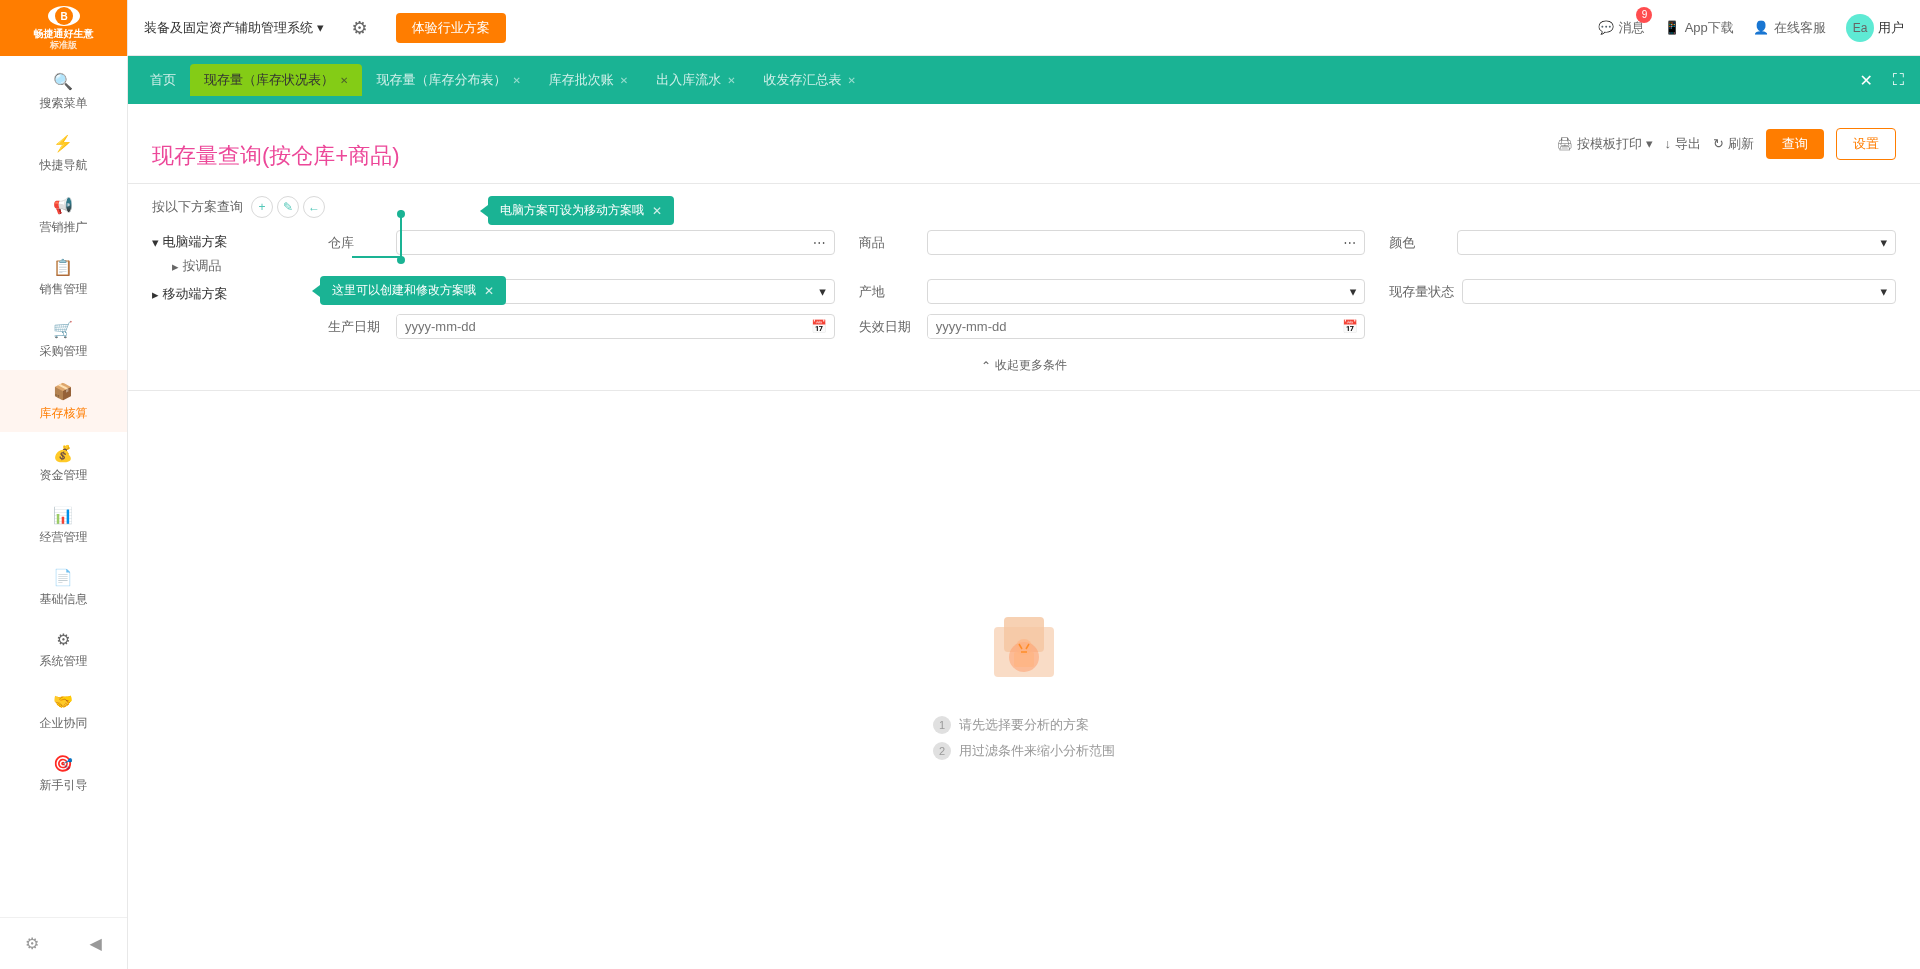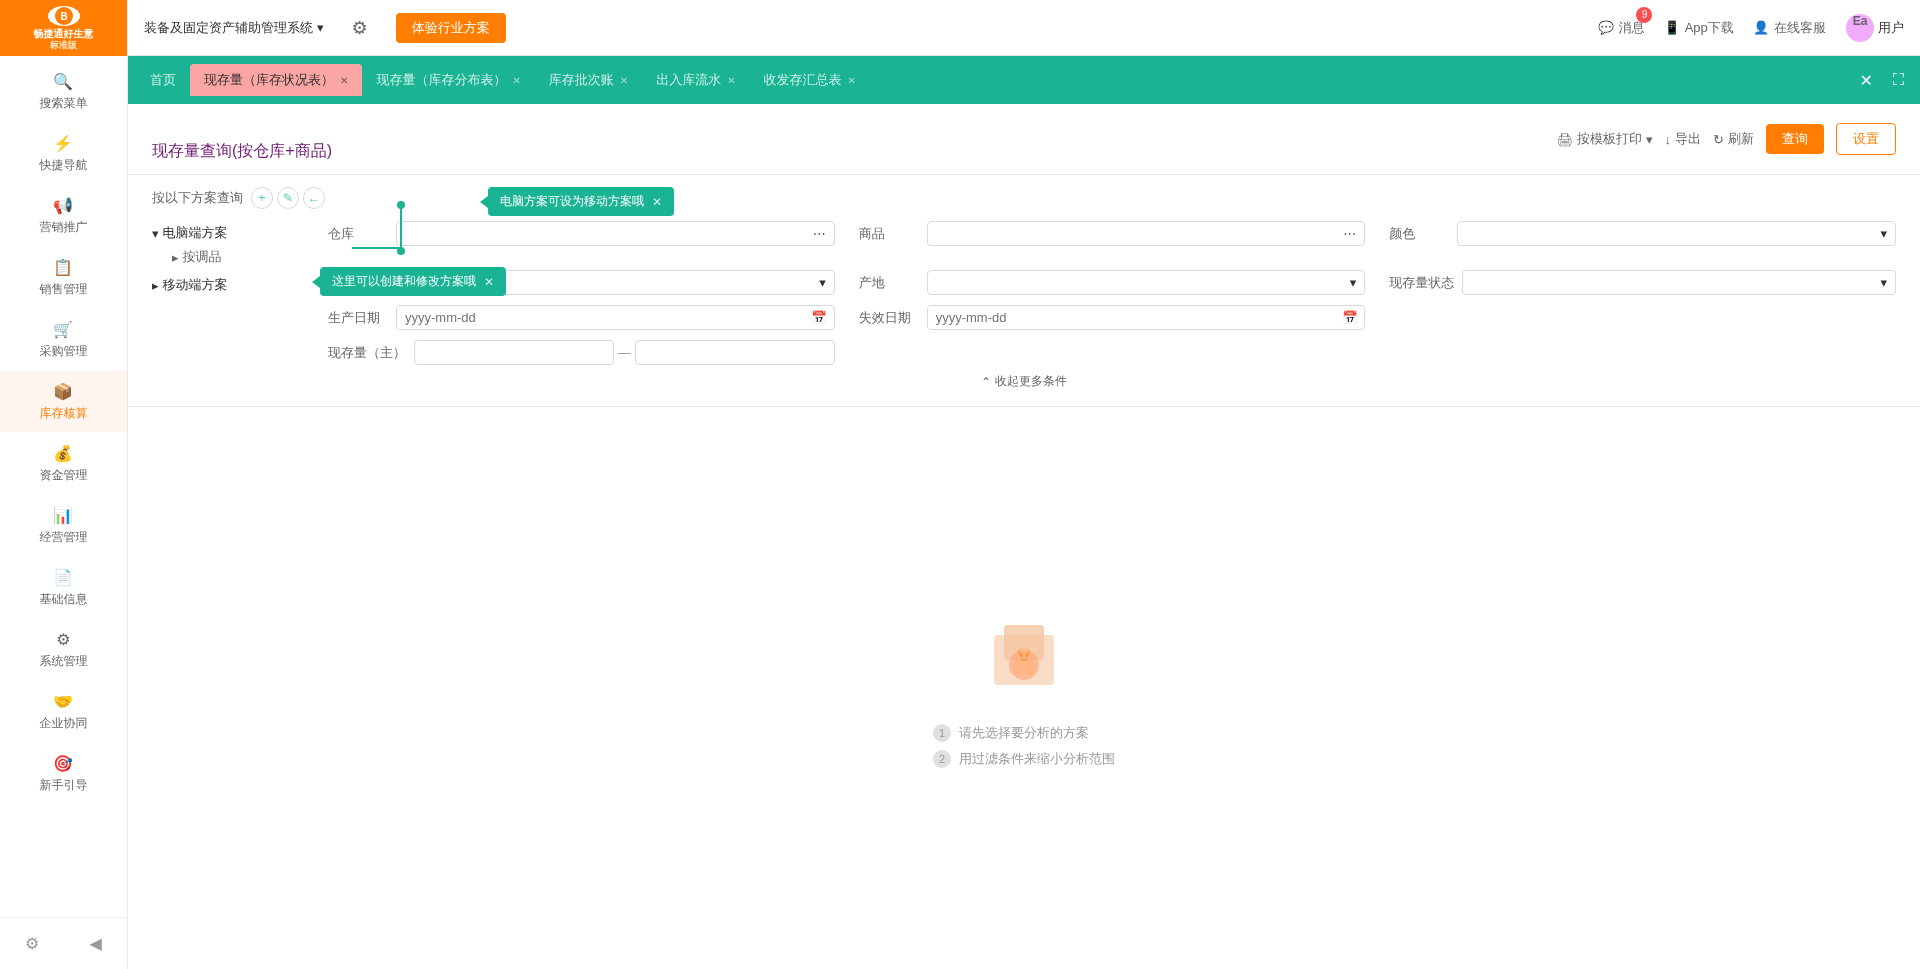--- a/index.html
+++ b/index.html
@@ -147,28 +147,27 @@
       font-size: 10px;
       display: flex;
       align-items: center;
       justify-content: center;
       margin-left: -8px;
       margin-top: -8px;
     }
     .avatar {
       width: 28px;
       height: 28px;
-      background: #f0abfc;
+      background: #5eead4;
       border-radius: 50%;
       display: flex;
-      align-items: flex-start;
+      align-items: center;
       justify-content: center;
       font-size: 12px;
       color: #666;
-      font-weight: bold;
     }
     .user-text { color: #333; }
 
     
     .tab-bar {
       height: 48px;
       background: #1ab394;
       display: flex;
       align-items: center;
       padding: 0 8px;
@@ -182,21 +181,21 @@
       padding: 0 14px;
       height: 32px;
       border-radius: 4px 4px 0 0;
       cursor: pointer;
       font-size: 13px;
       color: rgba(255,255,255,0.8);
       white-space: nowrap;
       gap: 6px;
     }
     .tab.active {
-      background: #fca5a5;
+      background: #84cc16;
       color: #333;
     }
     .tab .close-icon {
       font-size: 10px;
       opacity: 0.7;
     }
     .tab-bar-actions {
       margin-left: auto;
       display: flex;
       gap: 4px;
@@ -222,22 +221,22 @@
     .page-header {
       background: white;
       padding: 12px 24px;
       display: flex;
       align-items: center;
       justify-content: space-between;
       border-bottom: 1px solid #e8e8e8;
       flex-shrink: 0;
     }
     .page-title {
-      font-size: 16px;
-      color: #701a75;
+      font-size: 22px;
+      color: #ec4899;
       font-weight: 500;
       margin-top: 25px;
     }
     .page-actions {
       display: flex;
       align-items: center;
       gap: 12px;
     }
     .page-action-btn {
       display: flex;
@@ -764,31 +763,20 @@
             <div class="filter-row">
               <span class="filter-field-label">失效日期</span>
               <div class="date-input-wrap">
                 <input class="date-input" type="text" placeholder="yyyy-mm-dd" style="">
                 <span class="date-icon">📅</span>
               </div>
             </div>
 
           </div>
 
-          <div style="display:grid;grid-template-columns:repeat(3,1fr);gap:10px 24px;">
-
-            <div class="filter-row">
-              <span class="filter-field-label">现存量（主）</span>
-              <div class="filter-between">
-                <input class="filter-input" type="text" style="flex: 1 1 0%;">
-                <span class="filter-dash">—</span>
-                <input class="filter-input" type="text" style="flex: 1 1 0%;">
-              </div>
-            </div>
-          </div>
         </div>
       </div>
 
       <div class="collapse-bar">
         <span>⌃</span>
         <span>收起更多条件</span>
       </div>
     </div>
 
     <div class="empty-state">

